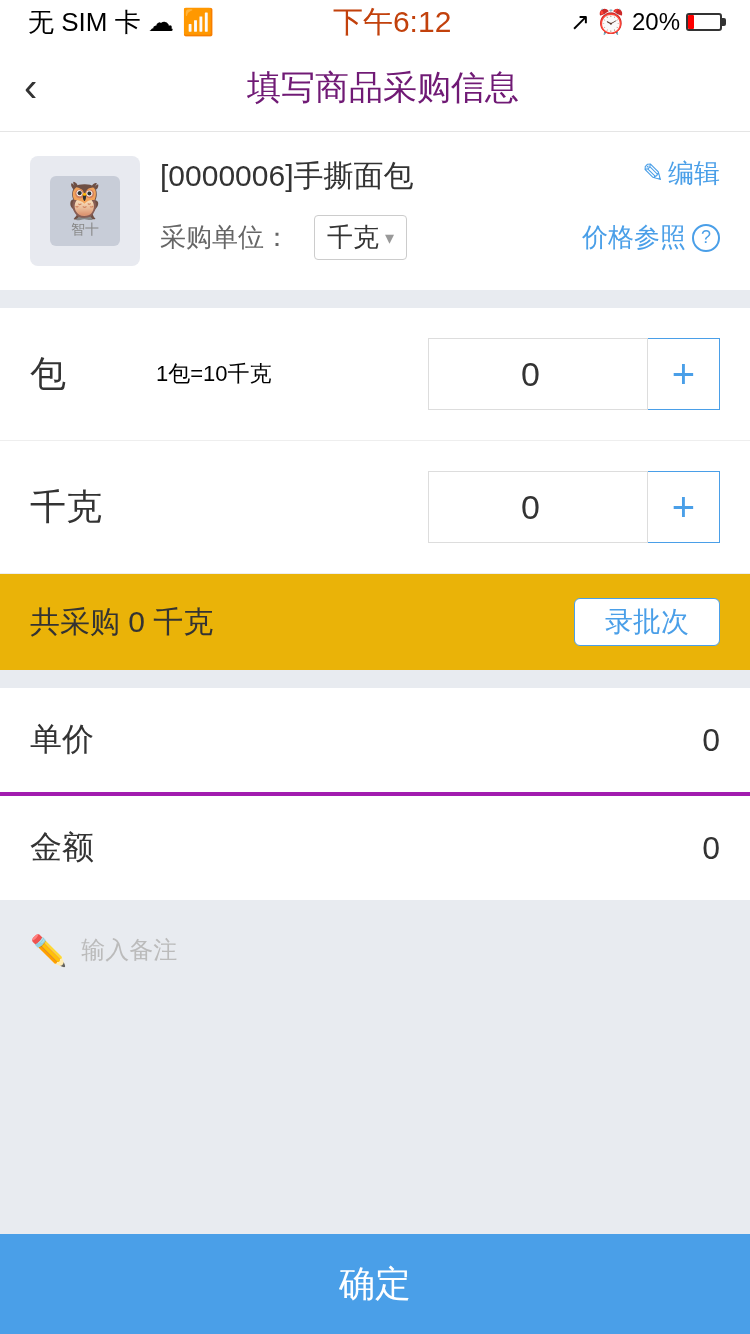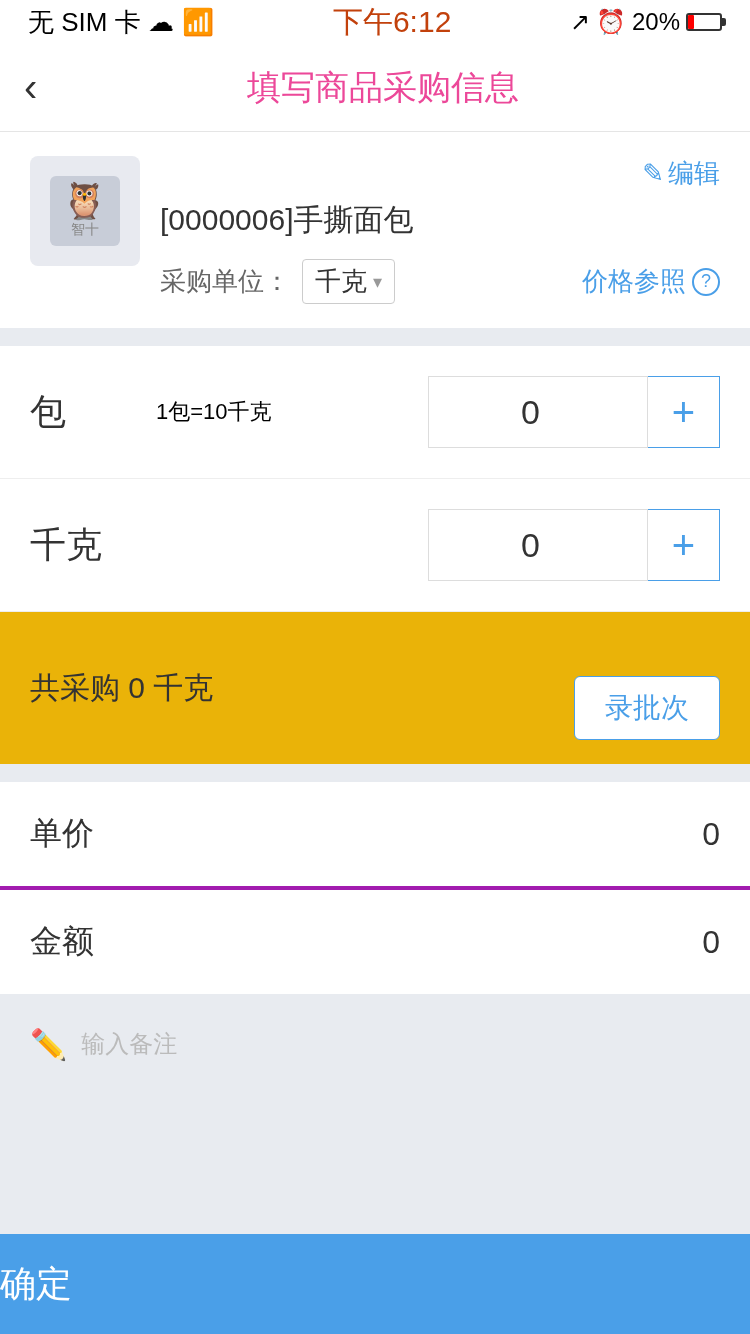--- a/index.html
+++ b/index.html
@@ -83,21 +83,21 @@
     .nav-back {
       position: absolute;
       left: 24px;
       font-size: 40px;
       color: #333;
       cursor: pointer;
     }
     .nav-title {
       font-size: 34px;
       font-weight: 500;
-      color: #ec4899;
+      color: #701a75;
       margin-left: 16px;
     }
 
     
     .product-card {
       background: #fff;
       margin-top: 0;
       padding: 24px 30px;
       display: flex;
       align-items: flex-start;
@@ -138,21 +138,20 @@
     }
     .product-header {
       display: flex;
       justify-content: space-between;
       align-items: flex-start;
     }
     .product-name {
       font-size: 30px;
       color: #333;
       font-weight: 500;
-      margin-top: 44px;
     }
     .edit-btn {
       font-size: 26px;
       color: #4a9fe8;
       display: flex;
       align-items: center;
       gap: 4px;
       cursor: pointer;
     }
     .product-unit-row {
@@ -268,26 +267,25 @@
       padding: 24px 30px;
       background: #eab308;
     }
     .total-text {
       font-size: 30px;
       color: #333;
     }
     .batch-btn {
       border: 1px solid #4a9fe8;
       border-radius: 6px;
-      padding: 12px 30px;
+      padding: 4px 30px;
       font-size: 28px;
       color: #4a9fe8;
       background: #fff;
       cursor: pointer;
-      margin-top: 40px;
     }
 
     
     .price-section {
       background: #fff;
       margin-top: 0;
     }
     .price-row {
       display: flex;
       align-items: center;
@@ -335,20 +333,21 @@
     
     .bottom-btn {
       position: fixed;
       bottom: 0;
       left: 0;
       width: 750px;
       height: 100px;
       background: #4a9fe8;
       display: flex;
       align-items: center;
+      justify-content: center;
       cursor: pointer;
     }
     .bottom-btn-text {
       font-size: 36px;
       color: #fff;
       font-weight: 500;
     }
 
     
     .wifi-icon {
@@ -389,21 +388,21 @@
   </div>
   <div class="product-info">
     <div class="product-header">
       <div class="product-name">[0000006]手撕面包</div>
       <div class="edit-btn">
         <span>✎</span>
         <span>编辑</span>
       </div>
     </div>
     <div class="product-unit-row">
-      <div style="display:flex;align-items:center;gap:12px;">
+      <div style="display:flex;align-items:center;gap:24px;">
         <span class="unit-label">采购单位：</span>
         <div class="unit-select">
           <span class="unit-select-text">千克</span>
           <span class="unit-select-arrow">▾</span>
         </div>
       </div>
       <div class="price-ref">
         <span>价格参照</span>
         <div class="price-ref-icon">?</div>
       </div>

